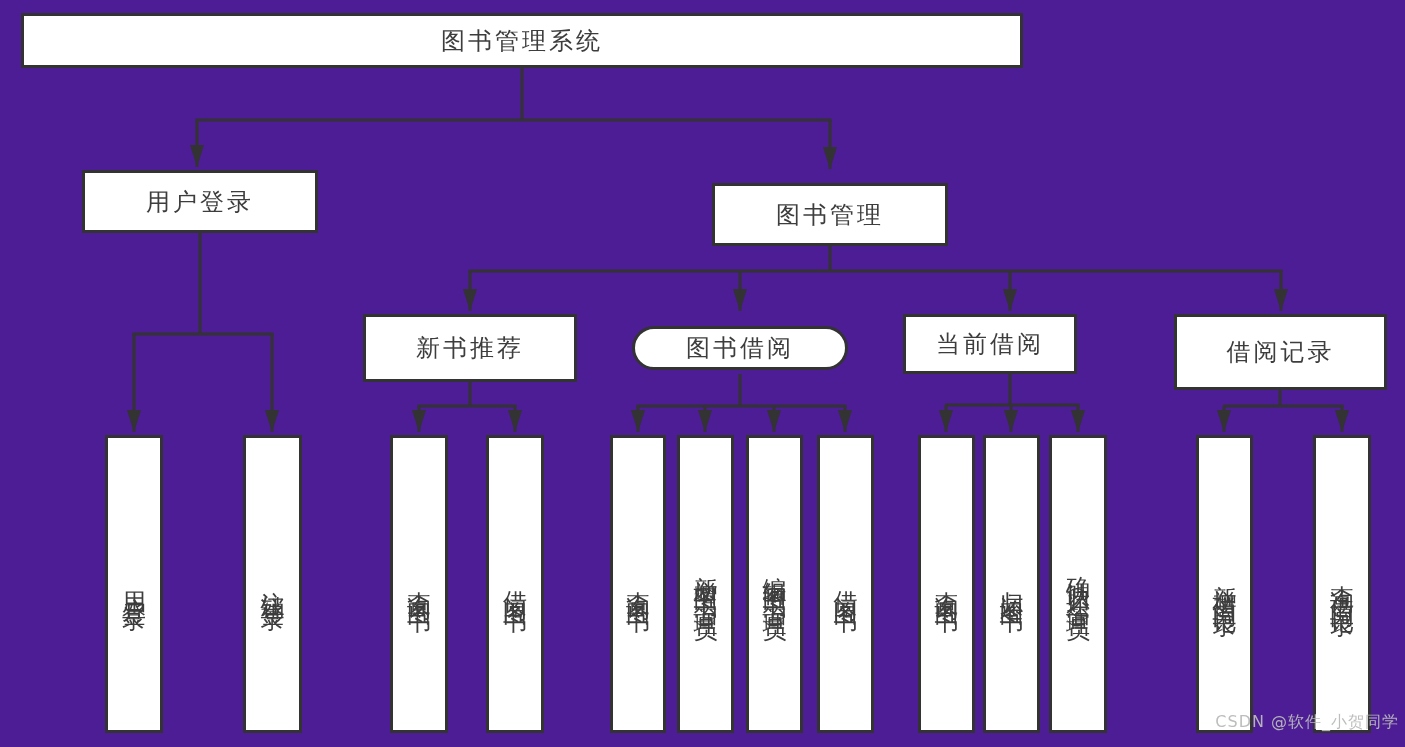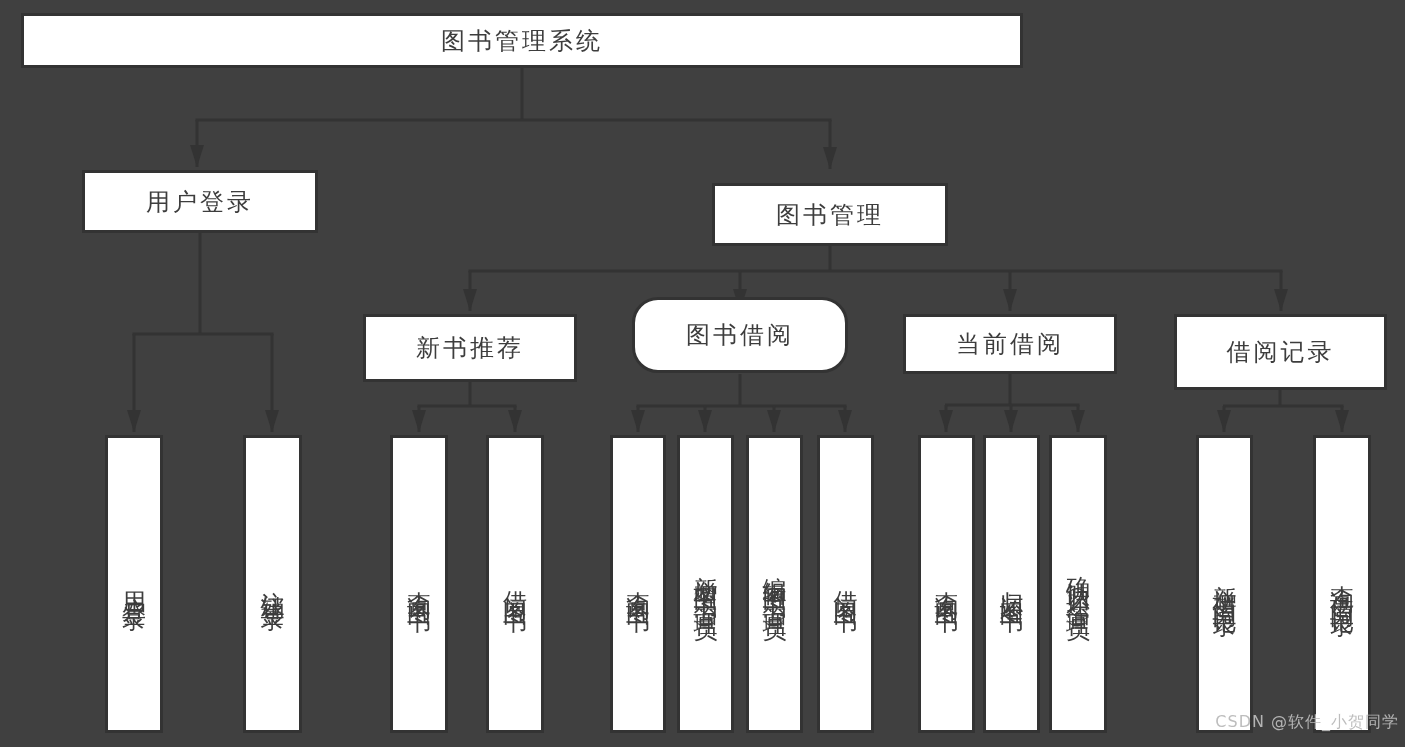--- a/index.html
+++ b/index.html
@@ -4,21 +4,21 @@
 <style>
   html, body {
     margin: 0;
     padding: 0;
     background: #ffffff;
   }
   #canvas {
     position: relative;
     width: 1405px;
     height: 747px;
-    background: #404040;
+    background: #4c1d95;
     font-family: "DejaVu Sans", sans-serif;
     color: #3d3d3d;
     overflow: hidden;
     text-decoration: underline;
   }
   #wires {
     position: absolute;
     left: 0; top: 0;
     width: 1405px; height: 747px;
     z-index: 0;
@@ -126,23 +126,23 @@
   </svg>
 
   <div class="box" style="left:21px; top:13px; width:1002px; height:55px;">图书管理系统</div>
 
   <div class="box" style="left:82px; top:170px; width:236px; height:63px;">用户登录</div>
 
   <div class="box" style="left:712px; top:172px; width:236px; height:63px;margin-top:11px;">图书管理</div>
 
   <div class="box" style="left:363px; top:314px; width:214px; height:68px;">新书推荐</div>
 
-  <div class="box" style="left:632px; top:297px; width:216px; height:76px;border-radius:26px;">图书借阅</div>
+  <div class="box" style="left:632px; top:326px; width:216px; height:44px;border-radius:26px;">图书借阅</div>
 
-  <div class="box" style="left:903px; top:314px; width:214px; height:60px;">当前借阅</div>
+  <div class="box" style="left:903px; top:314px; width:174px; height:60px;">当前借阅</div>
 
   <div class="box" style="left:1174px; top:314px; width:213px; height:76px;">借阅记录</div>
 
   <div class="leaf" style="left:105px; width:58px;">用户登录</div>
 
   <div class="leaf" style="left:243px; width:59px;">注销登录</div>
 
   <div class="leaf" style="left:390px; width:58px;">查询图书</div>
 
   <div class="leaf" style="left:486px; width:58px;">借阅图书</div>

